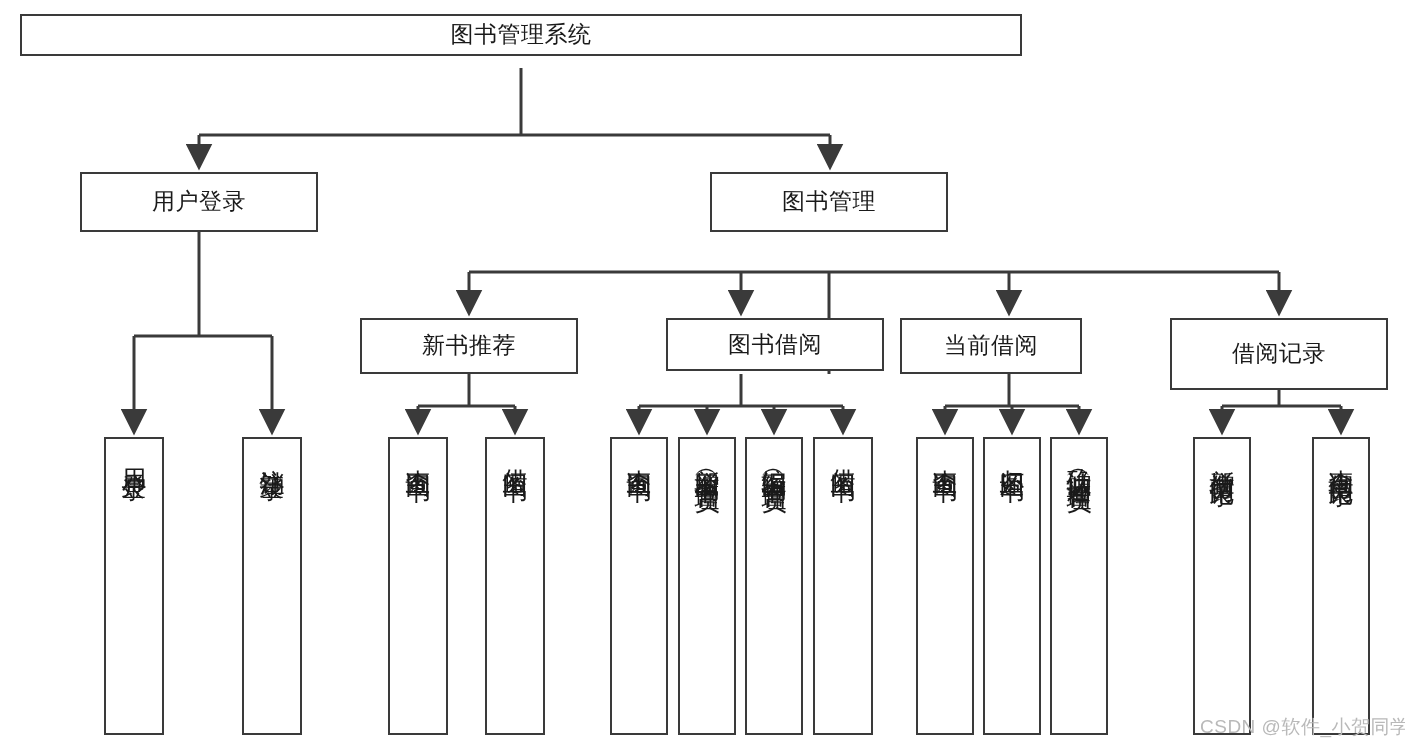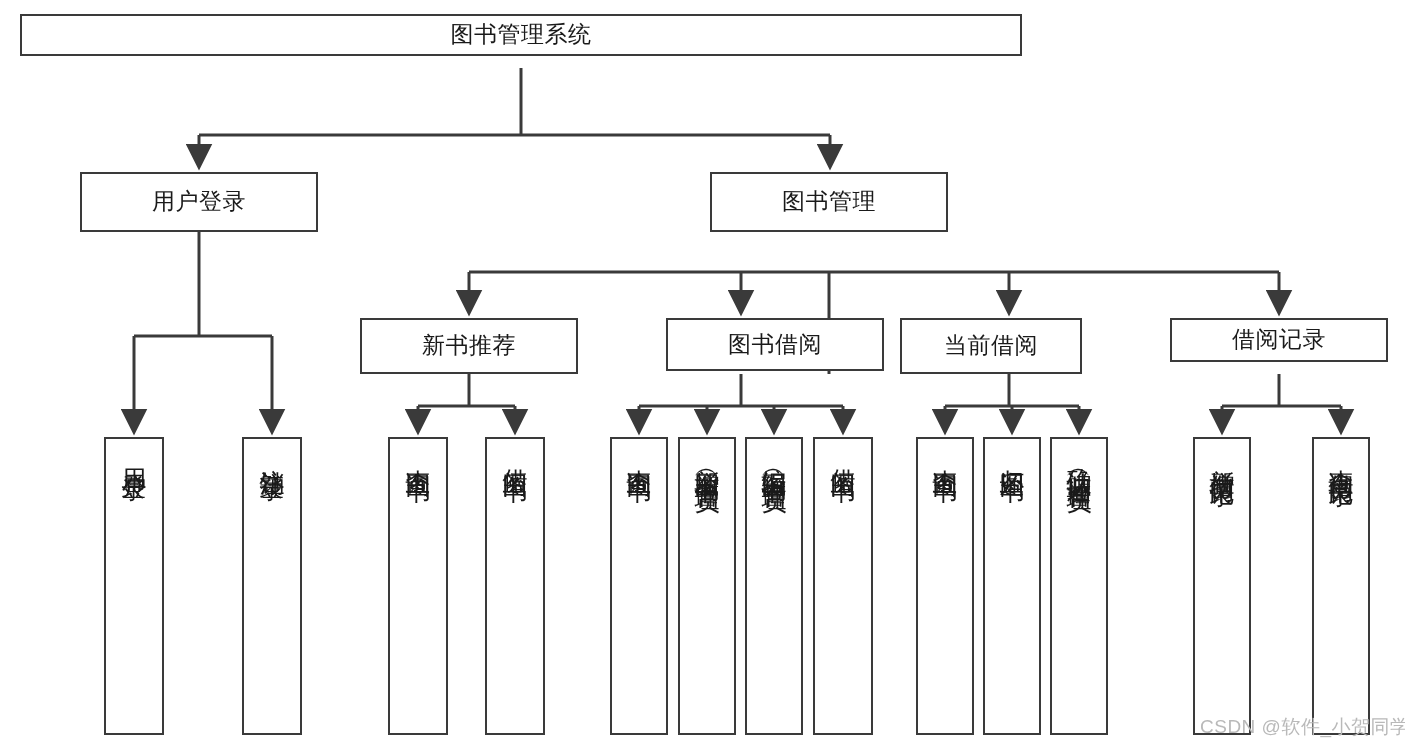--- a/index.html
+++ b/index.html
@@ -144,21 +144,21 @@
   </div>
 
   <div class="node horiz" style="left:632px; top:318px; width:218px; height:53px;margin-left:34px;">
     <span class="label">图书借阅</span>
   </div>
 
   <div class="node horiz" style="left:900px; top:318px; width:182px; height:56px;">
     <span class="label">当前借阅</span>
   </div>
 
-  <div class="node horiz" style="left:1170px; top:318px; width:218px; height:44px;">
+  <div class="node horiz" style="left:1170px; top:318px; width:218px; height:72px;">
     <span class="label">借阅记录</span>
   </div>
 
   <div class="node vert" style="left:104px; top:437px; width:60px; height:298px;">
     <span class="label">用户登录</span>
   </div>
 
   <div class="node vert" style="left:242px; top:437px; width:60px; height:298px;">
     <span class="label">注销登录</span>
   </div>

